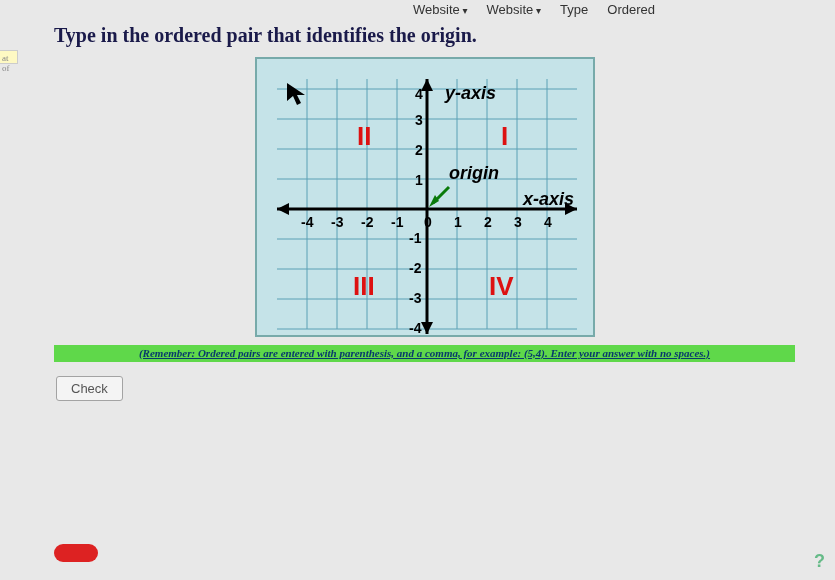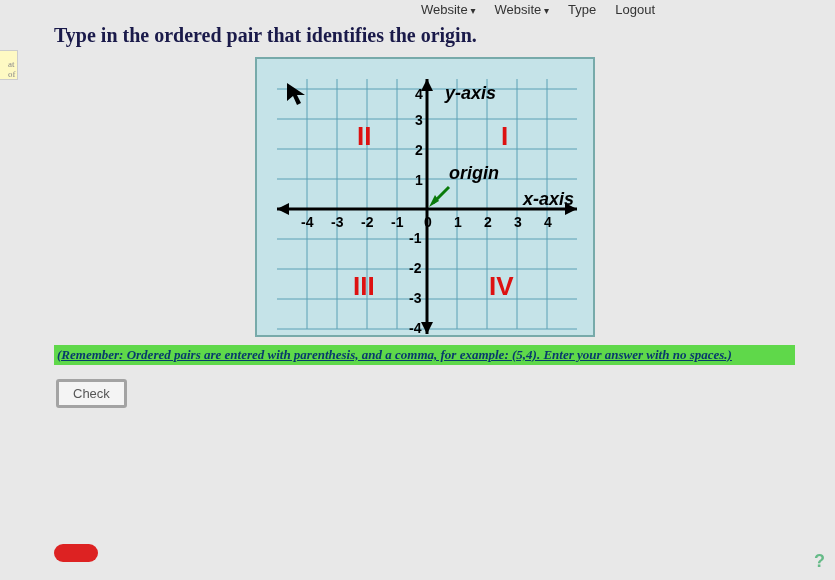--- a/index.html
+++ b/index.html
@@ -21,27 +21,27 @@
     display: flex;
     gap: 12px;
   }
   .topnav span { cursor: pointer; margin-left: 7px; }
   .topnav .caret::after { content: " ▾"; font-size: 10px; }
   .sidebar-tab {
     position: absolute;
     left: 0;
     top: 50px;
     width: 18px;
-    height: 30px;
+    height: 14px;
     background: #fef9c3;
     border: 1px solid #ccc;
     border-left: none;
     font-size: 9px;
     color: #888;
-    padding: 8px;
+    padding: 2px;
   }
   .content {
     padding: 24px 40px 0 54px;
   }
   .question {
     font-size: 20px;
     color: #1a1a4a;
     font-weight: bold;
     margin-bottom: 10px;
   }
@@ -58,25 +58,26 @@
     position: relative;
     font-family: Arial, sans-serif;
     font-weight: bold;
   }
   .chart svg { position: absolute; top:0; left:0; }
   .hint {
     background: #5fd84a;
     color: #083a6b;
     font-style: italic;
     font-weight: bold;
-    font-size: 13px;
+    font-size: 11px;
     padding: 1px 3px;
     line-height: 1.35;
     margin: 4px 0 14px 0;
     text-decoration: underline;
+    text-align: center;
   }
   .answer-row {
     display: flex;
     align-items: center;
     gap: 8px;
     margin-bottom: 14px;
   }
   .answer-label {
     font-size: 13px;
     color: #666;
@@ -97,21 +98,21 @@
     color: #d33;
     font-family: Arial, sans-serif;
     font-size: 14px;
     cursor: pointer;
   }
   .check-btn {
     font-family: Arial, sans-serif;
     font-size: 13px;
     color: #555;
     background: #f4f4f4;
-    border: 3px solid #a3a3a3;
+    border: 1px solid #a3a3a3;
     border-radius: 3px;
     padding: 4px 14px;
     cursor: pointer;
     margin-left: 2px;
   }
   .red-pill {
     position: absolute;
     left: 54px;
     bottom: 18px;
     width: 44px;
@@ -135,21 +136,21 @@
   .axis-label { font: bold italic 18px Arial; fill: #000; }
   .origin-label { font: bold italic 18px Arial; fill: #000; }
 </style>
 </head>
 <body>
 
 <div class="topnav">
   <span class="caret">Website</span>
   <span class="caret">Website</span>
   <span>Type</span>
-  <span>Logout</span>
+  <span>Ordered</span>
 </div>
 
 <div class="sidebar-tab">at of</div>
 
 <div class="content">
 
   <div class="question">Type in the ordered pair that identifies the origin.</div>
 
   <div class="chart-wrap">
     <div class="chart">

